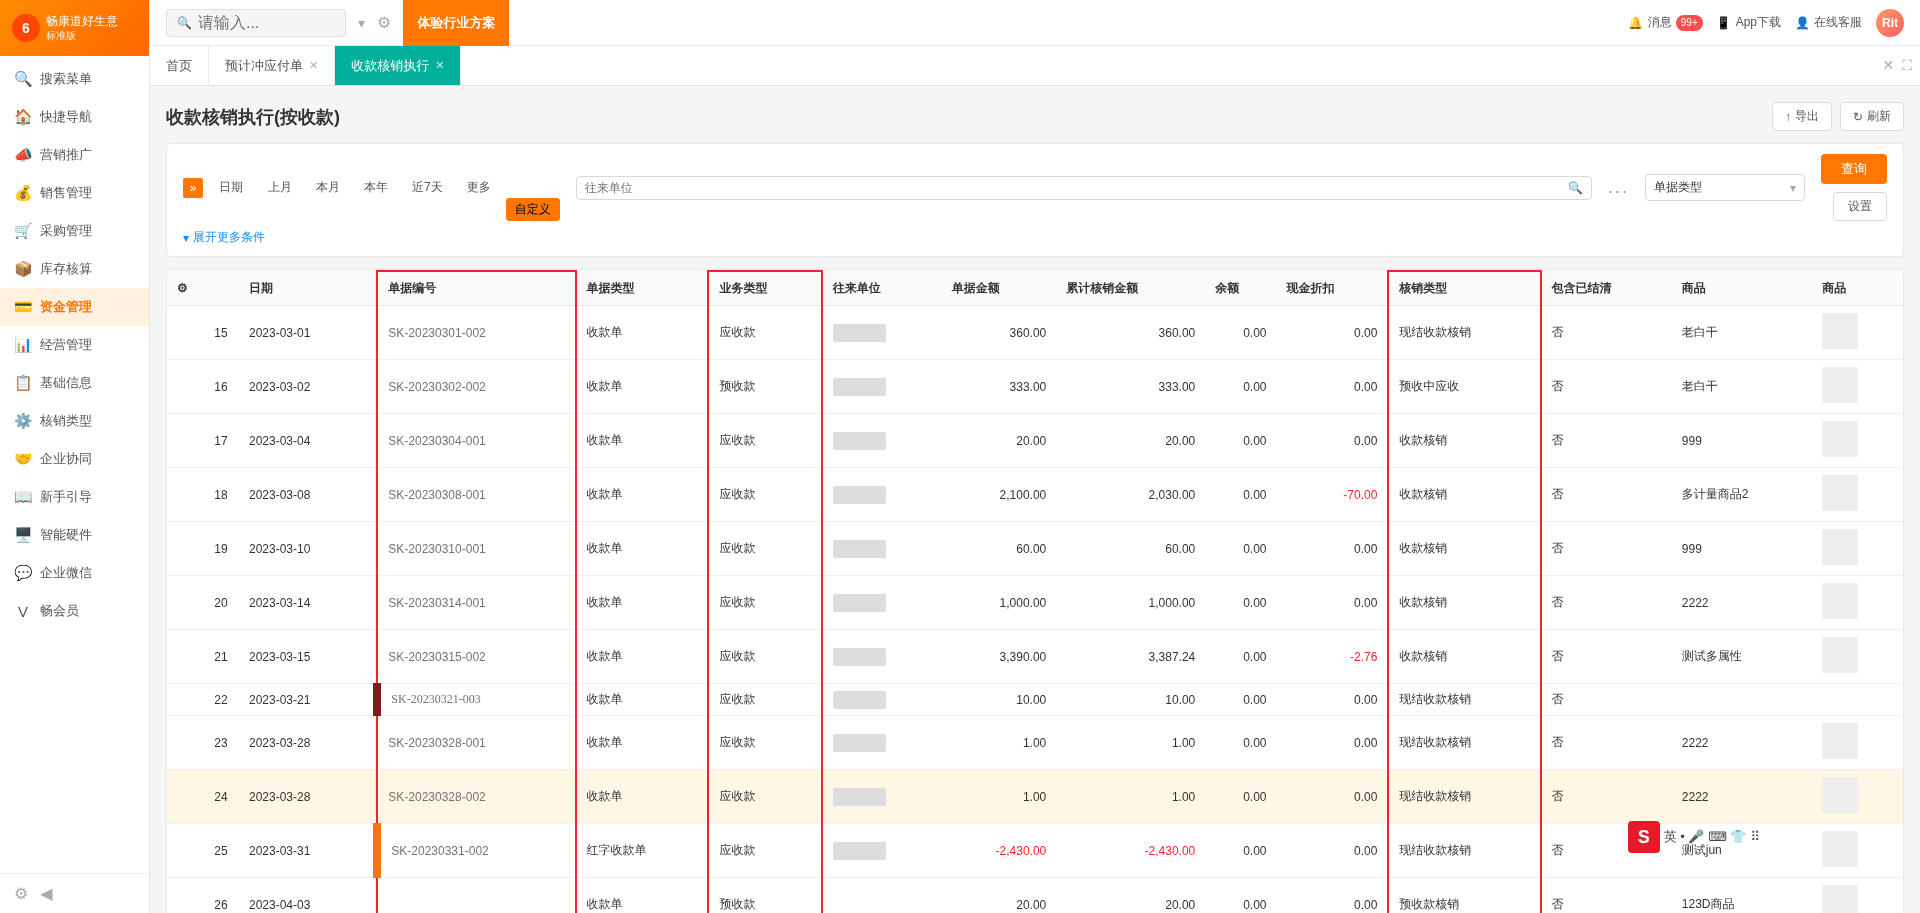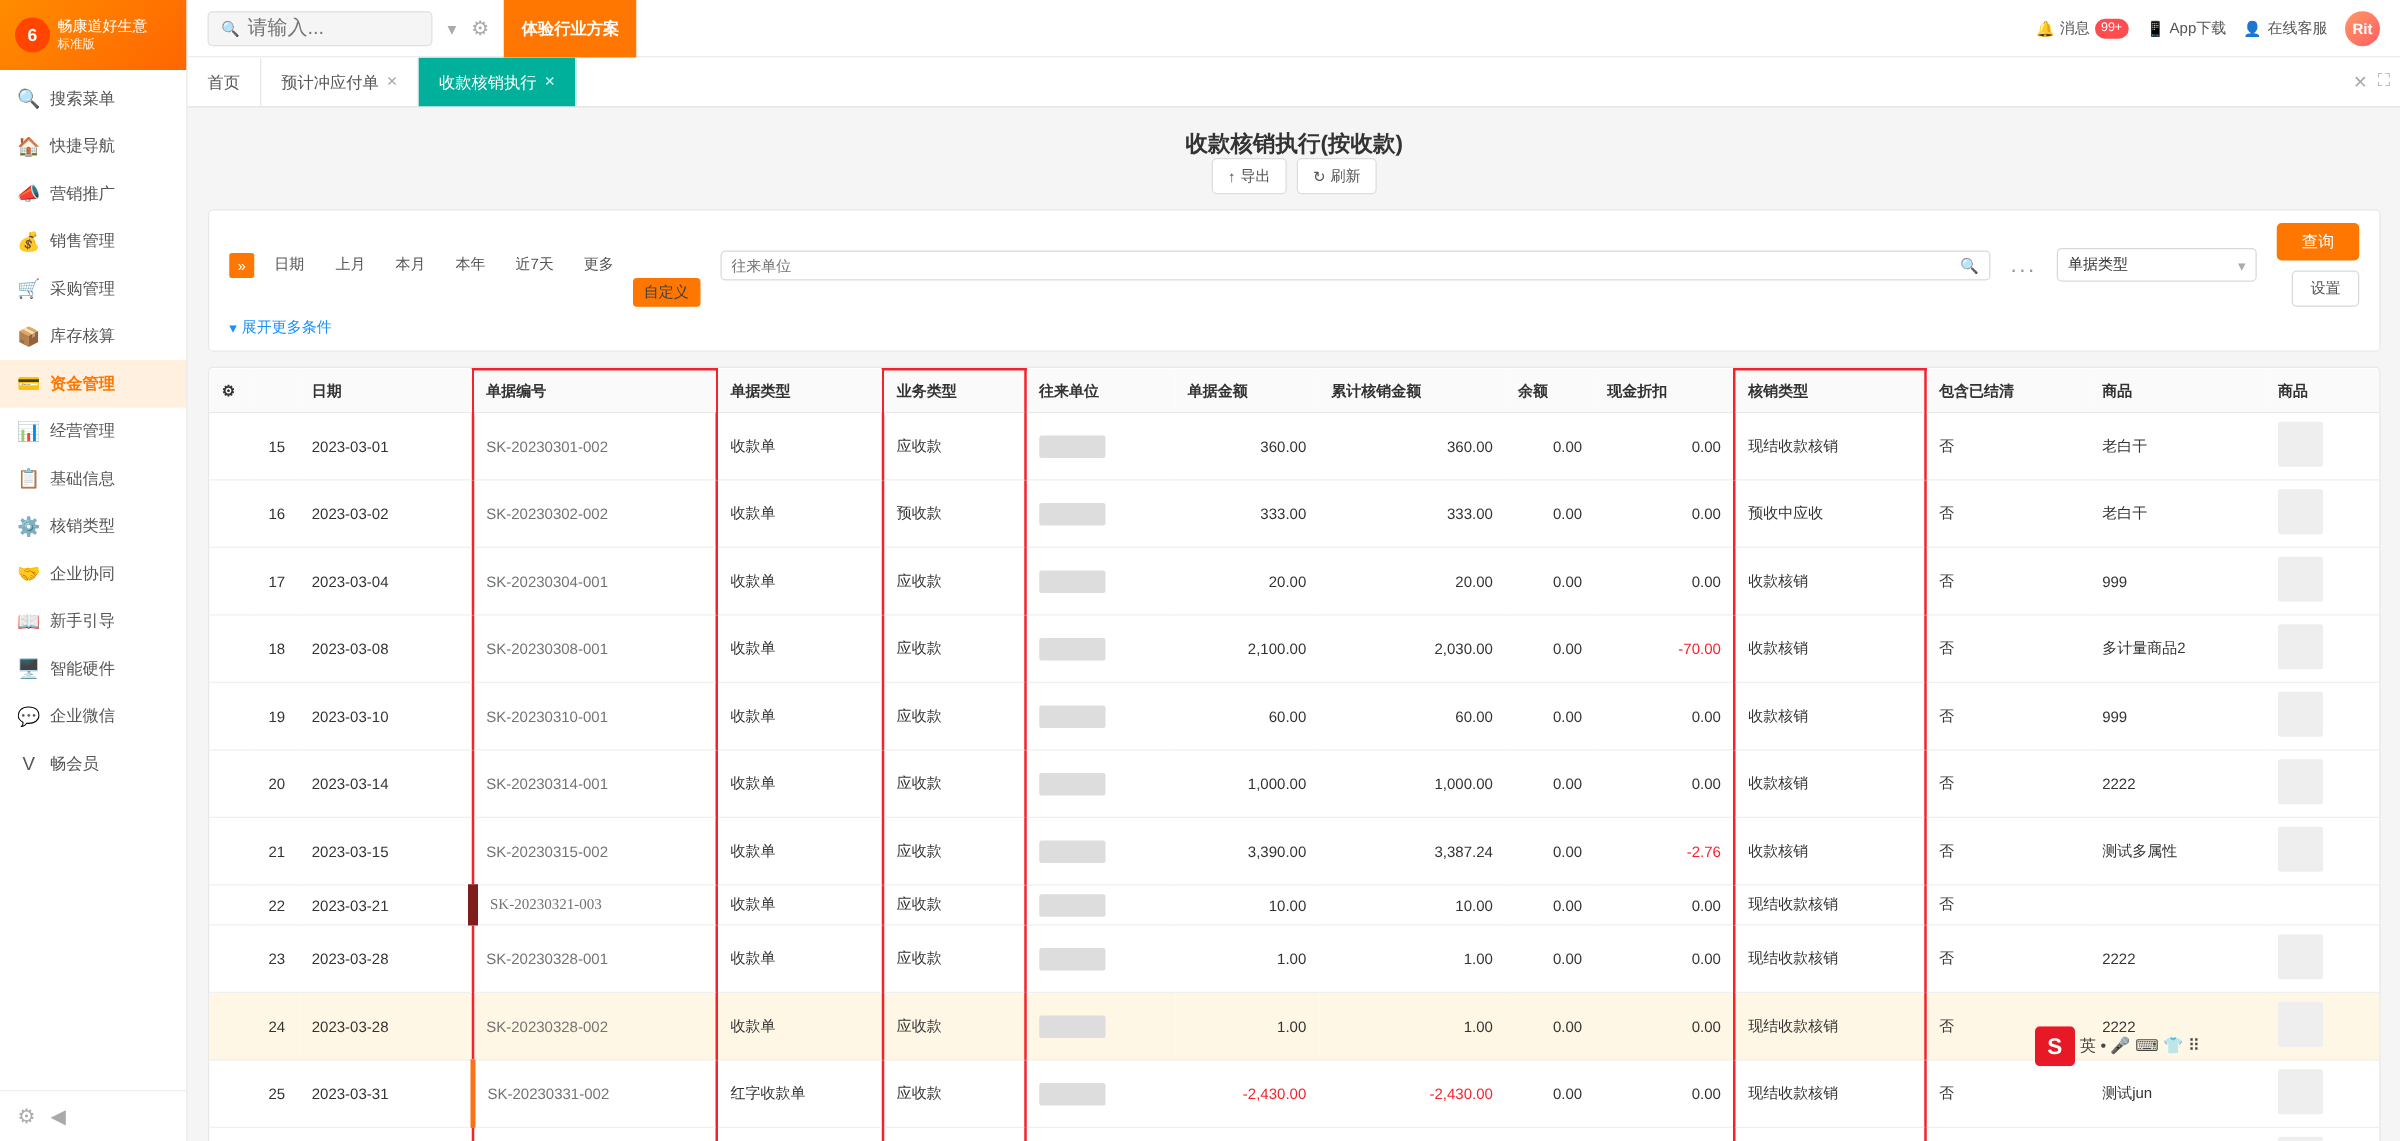--- a/index.html
+++ b/index.html
@@ -96,21 +96,20 @@
     .tabs-bar-right { margin-left: auto; display: flex; align-items: center; padding-right: 8px; gap: 8px; }
     .tabs-bar-right-icon { color: #aaa; font-size: 14px; cursor: pointer; }
 
     
     .content { flex: 1; overflow-y: auto; padding: 16px 16px 0; }
 
     
     .page-header {
       display: flex; align-items: center; justify-content: space-between;
       margin-bottom: 12px;
-      flex-direction: column;
     }
     .page-title { font-size: 18px; font-weight: bold; color: #333; }
     .page-actions { display: flex; gap: 8px; }
     .btn-outline {
       border: 1px solid #ddd; background: #fff; color: #555;
       padding: 5px 12px; border-radius: 4px; cursor: pointer; font-size: 12px;
       display: flex; align-items: center; gap: 4px;
     }
 
     
@@ -119,21 +118,21 @@
       padding: 10px 16px; margin-bottom: 12px;
     }
     .filter-row { display: flex; align-items: center; gap: 16px; flex-wrap: wrap; }
     .filter-label { color: #555; font-size: 12px; white-space: nowrap; }
     .filter-date-btns { display: flex; gap: 6px; align-items: center; }
     .filter-date-btn {
       padding: 2px 8px; border-radius: 3px; cursor: pointer; font-size: 12px;
       border: 1px solid transparent; color: #555;
     }
     .filter-date-btn.custom {
-      background: #ff7700; color: #404040; border-color: #ff7700; border-radius: 3px; margin-top: 44px;
+      background: #ff7700; color: #000000; border-color: #ff7700; border-radius: 3px; margin-top: 44px;
     }
     .filter-date-range { color: #1890ff; font-size: 11px; }
     .filter-input-wrap {
       flex: 1; min-width: 200px;
       border: 1px solid #d9d9d9; border-radius: 4px;
       display: flex; align-items: center; padding: 4px 8px; background: #fff;
     }
     .filter-input { border: none; outline: none; font-size: 12px; flex: 1; color: #999; }
     .filter-select-wrap {
       min-width: 160px;
@@ -585,21 +584,21 @@
     <td>否</td>
     <td>2222</td>
     <td>
       <span style="display:inline-block;width:36px;height:36px;background:#eee;border-radius:2px;"></span>
     </td>
   </tr>
             <tr>
     <td class="gear-cell"></td>
     <td class="col-no">25</td>
     <td>2023-03-31</td>
-    <td style="border-left: 4px solid #f97316;border-right: 2px solid #f5222d;"><a href="#">SK-20230331-002</a></td>
+    <td style="border-left: 8px solid #f97316;border-right: 2px solid #f5222d;"><a href="#">SK-20230331-002</a></td>
     <td>红字收款单</td>
     <td style="border-left: 2px solid #f5222d;border-right: 2px solid #f5222d;">应收款</td>
     <td><span style="background:#ddd; color: transparent; border-radius:2px; padding: 2px 18px;">██</span></td>
     <td class="text-right" style="color:#f5222d;">-2,430.00</td>
     <td class="text-right" style="color:#f5222d;">-2,430.00</td>
     <td class="text-right">0.00</td>
     <td class="text-right" style="">0.00</td>
     <td style="border-left: 2px solid #f5222d;border-right: 2px solid #f5222d;">现结收款核销</td>
     <td>否</td>
     <td>测试jun</td>

